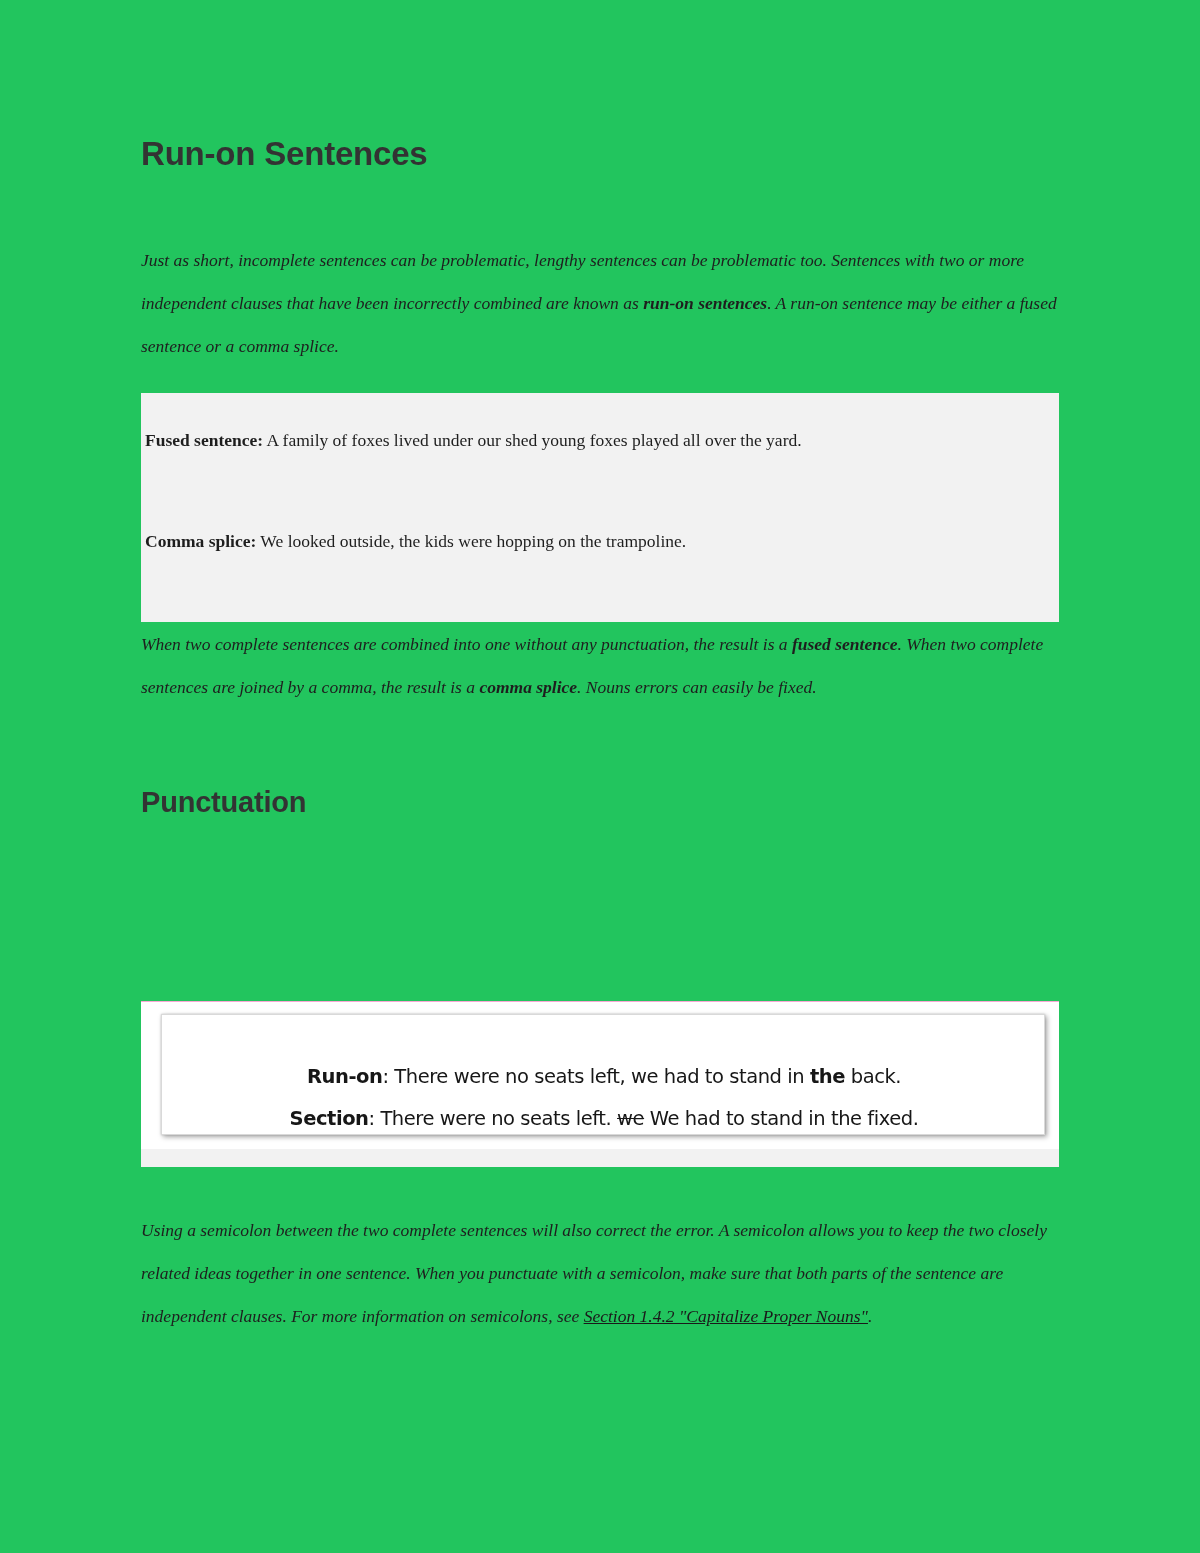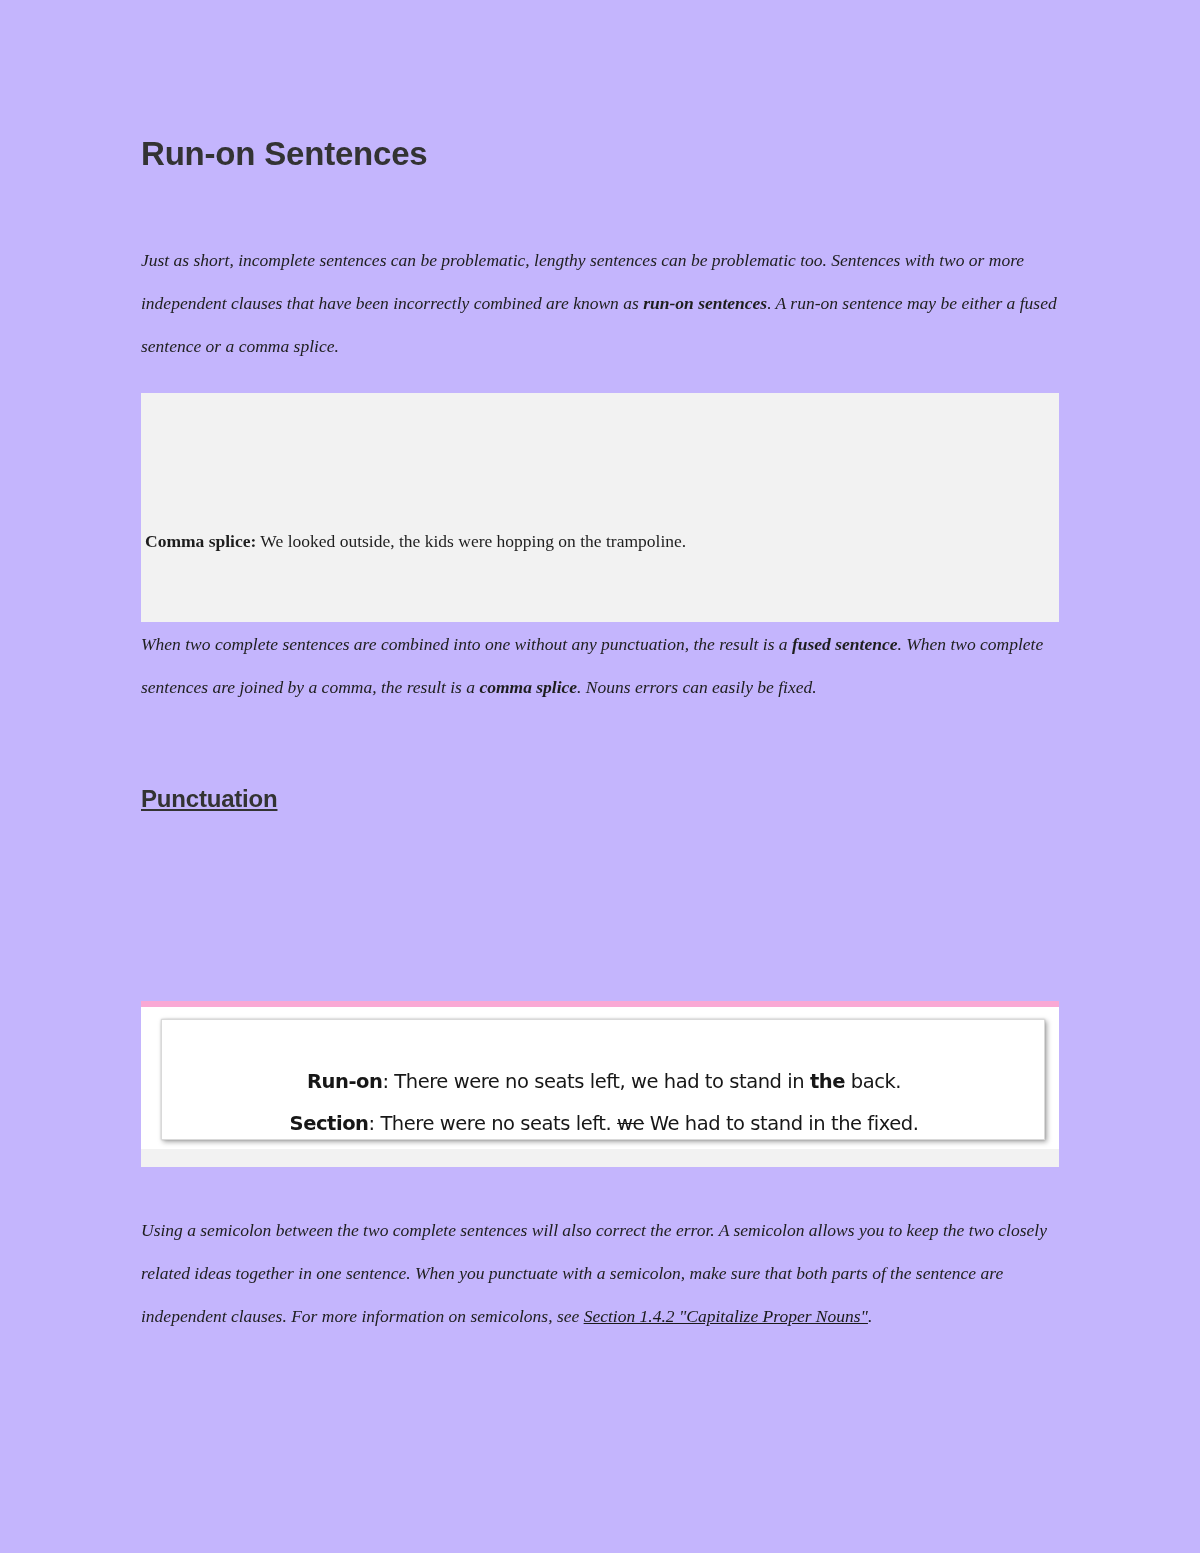--- a/index.html
+++ b/index.html
@@ -13,51 +13,50 @@
     background: #ffffff;
     font-family: "Liberation Serif", serif;
     -webkit-font-smoothing: antialiased;
   }
   .page {
     position: relative;
     width: 1200px;
     height: 1553px;
     box-sizing: border-box;
     padding: 0 141px;
-    background: #c4b5fd;
+    background: #22c55e;
     overflow: hidden;
   }
 
   
   h1.doc-title {
     font-family: "Liberation Sans", sans-serif;
     font-size: 33px;
     font-weight: bold;
     color: #333333;
     letter-spacing: -0.2px;
     margin: 0;
     padding: 0;
     line-height: 1.2;
     position: absolute;
     left: 141px;
     top: 134px;
   }
   h2.section-title {
     font-family: "Liberation Sans", sans-serif;
-    font-size: 24px;
+    font-size: 29px;
     font-weight: bold;
     color: #333333;
     letter-spacing: -0.2px;
     margin: 0;
     padding: 0;
     line-height: 1.2;
     position: absolute;
     left: 141px;
     top: 785px;
-    text-decoration: underline;
   }
 
   
   p.body-para {
     font-family: "Liberation Serif", serif;
     font-size: 17.5px;
     color: #1e1e1e;
     line-height: 43px;
     margin: 0;
     text-align: left;
@@ -100,21 +99,21 @@
   #callout-splice { top: 127px; }
 
   
   .figure-shell {
     position: absolute;
     left: 141px;
     top: 1001px;
     width: 918px;
     height: 166px;
     background: #ffffff;
-    border-top: 6px solid #f9a8d4;
+    border-top: 1px solid #f9a8d4;
     box-sizing: border-box;
   }
   .figure-shell .shell-band {
     position: absolute;
     left: 0;
     bottom: 0;
     width: 918px;
     height: 18px;
     background: #f2f2f2;
   }
@@ -166,20 +165,23 @@
 
 <div class="page">
 
   <h1 class="doc-title">Run-on Sentences</h1>
 
   <p class="body-para" id="para-intro">
     <span>Just as short, incomplete sentences can be problematic, lengthy sentences can be problematic too. Sentences with two or more independent clauses that have been incorrectly combined are known as </span><b>run-on sentences</b><span>. A run-on sentence may be either a fused sentence or a comma splice.</span>
   </p>
 
   <div class="callout">
+    <div class="callout-line" id="callout-fused">
+      <b>Fused sentence:</b><span> A family of foxes lived under our shed young foxes played all over the yard.</span>
+    </div>
     <div class="callout-line" id="callout-splice">
       <b>Comma splice:</b><span> We looked outside, the kids were hopping on the trampoline.</span>
     </div>
   </div>
 
   <p class="body-para" id="para-fused">
     <span>When two complete sentences are combined into one without any punctuation, the result is a </span><b>fused sentence</b><span>. When two complete sentences are joined by a comma, the result is a </span><b>comma splice</b><span>. Nouns errors can easily be fixed.</span>
   </p>
 
   <h2 class="section-title">Punctuation</h2>

